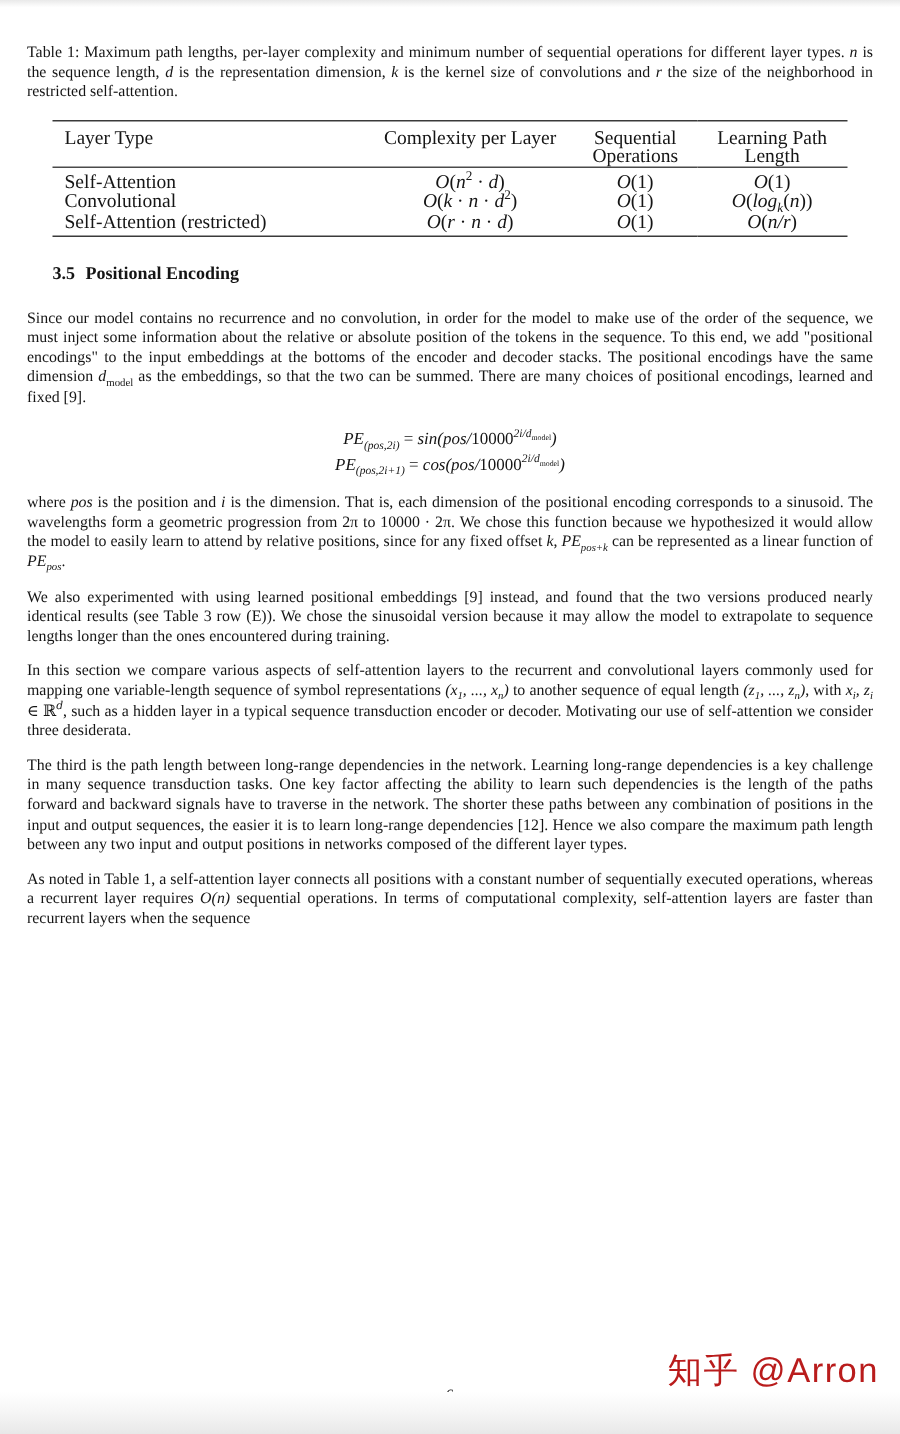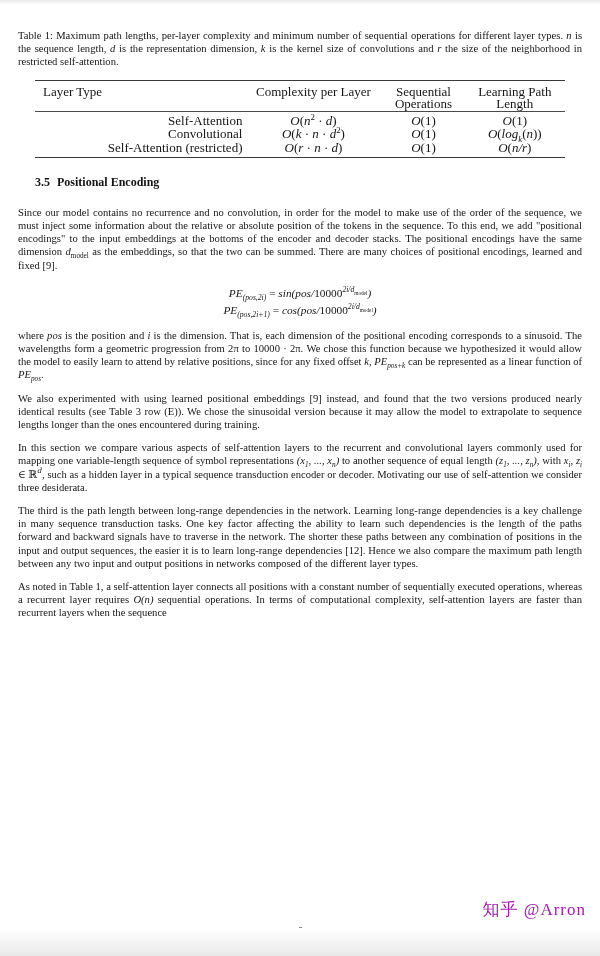--- a/index.html
+++ b/index.html
@@ -78,21 +78,21 @@
     padding: 3px 2px 1px 2px;
     line-height: 12px;
   }
   table.t1 thead th.lt { text-align: left; padding-left: 8px; }
   table.t1 thead tr.hdr-rule th { border-bottom: 0.9px solid #4a4a4a; }
   table.t1 tbody td {
     padding: 0.6px 2px;
     text-align: center;
     line-height: 12.6px;
   }
-  table.t1 tbody td.lt { text-align: right; padding-left: 8px; }
+  table.t1 tbody td.lt { text-align: left; padding-left: 8px; }
   table.t1 tbody tr:first-child td { padding-top: 3px; }
   table.t1 tbody tr:last-child td { padding-bottom: 2px; }
   table.t1 tfoot td { border-top: 1.4px solid #3a3a3a; height: 0; padding: 0; }
 
   .c-lt { width: 210px; }
   .c-cx { width: 140px; }
   .c-sq { width: 80px; }
   .c-mp { width: 100px; }
 
   
@@ -135,24 +135,24 @@
     text-align: center;
     font-size: 10.5px;
     color: #1a1a1a;
   }
 
   
   .watermark {
     position: absolute;
     right: 14px;
     top: 898px;
-    font-size: 17px;
-    color: #a21caf;
+    font-size: 23px;
+    color: #b91c1c;
     letter-spacing: 1px;
-    font-family: Liberation Serif, serif;
+    font-family: Liberation Sans, sans-serif;
     user-select: none;
     white-space: nowrap;
   }
 </style>
 </head>
 <body>
 
 <div class="scan-top"></div>
 
 <div class="page">

